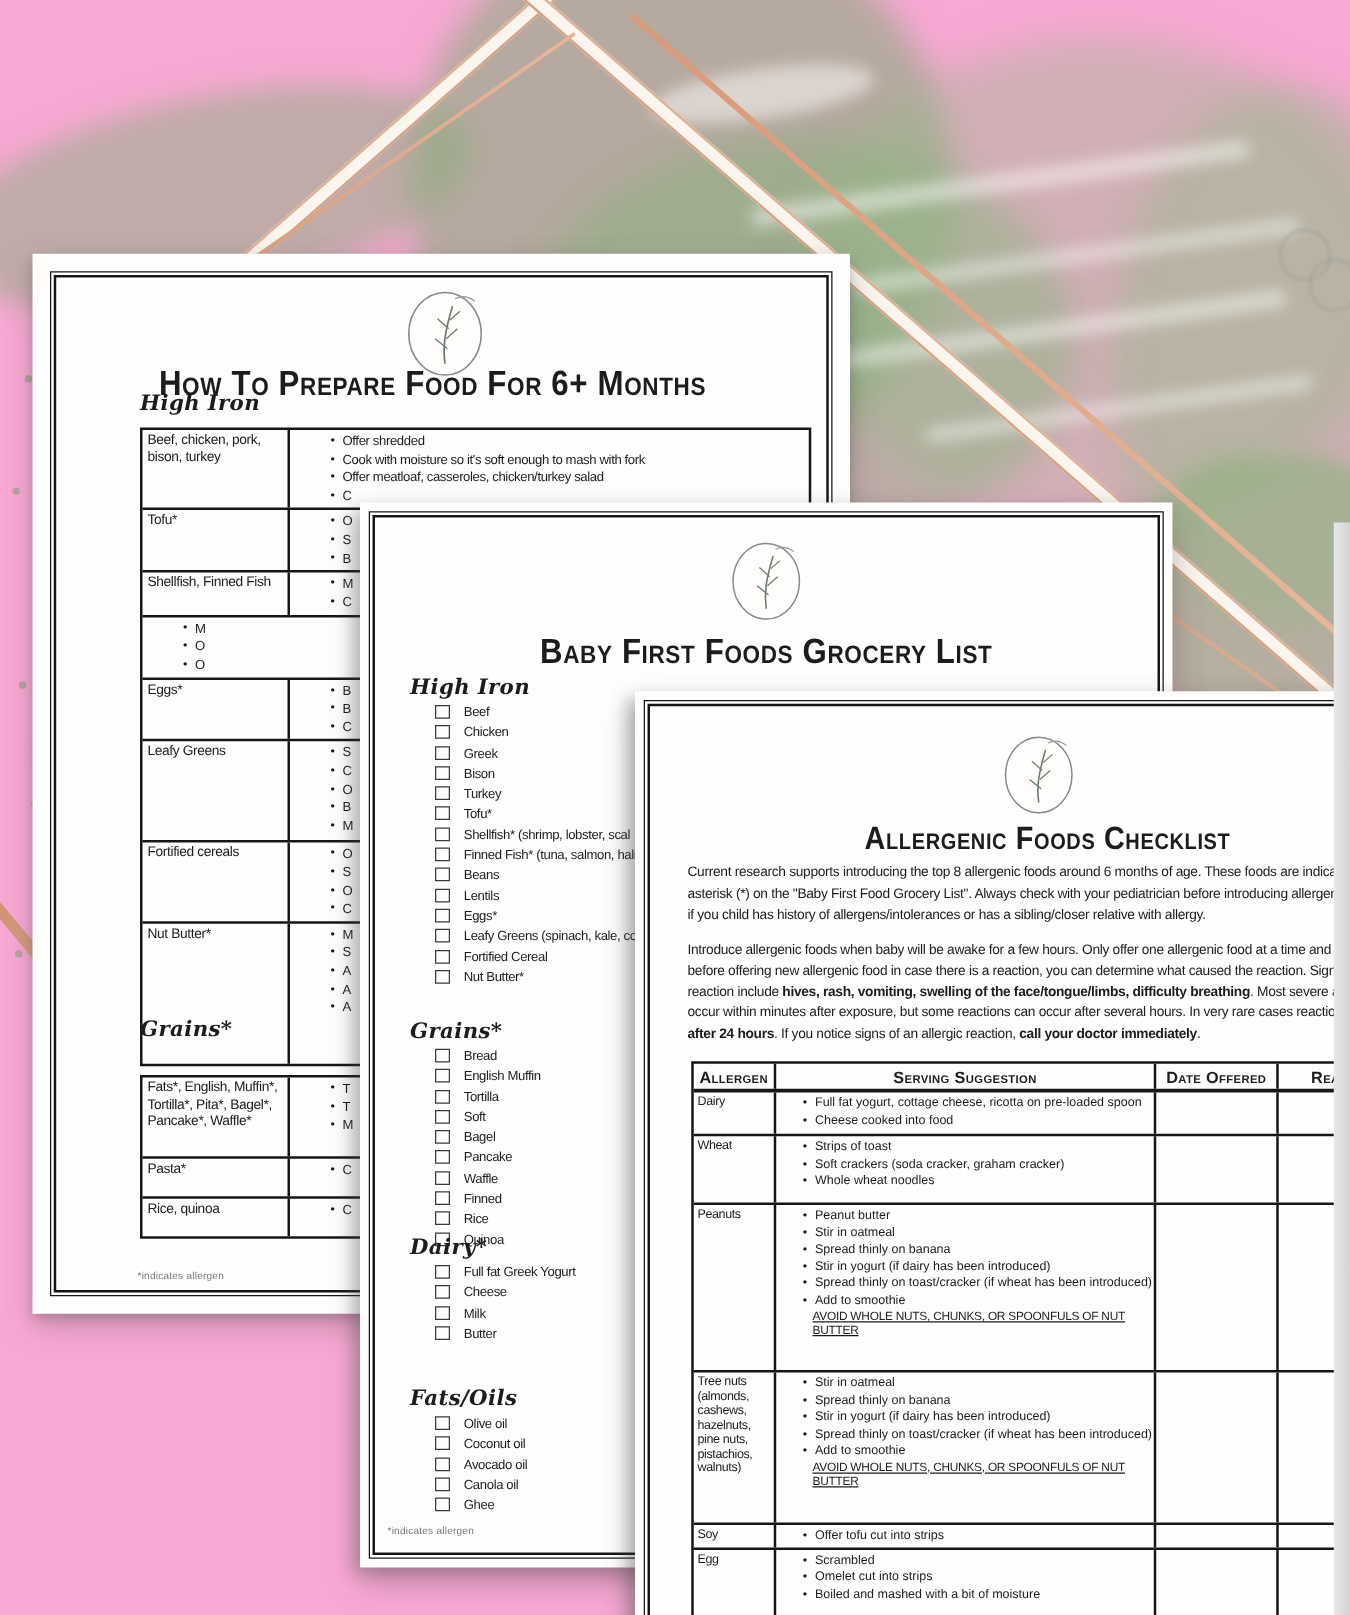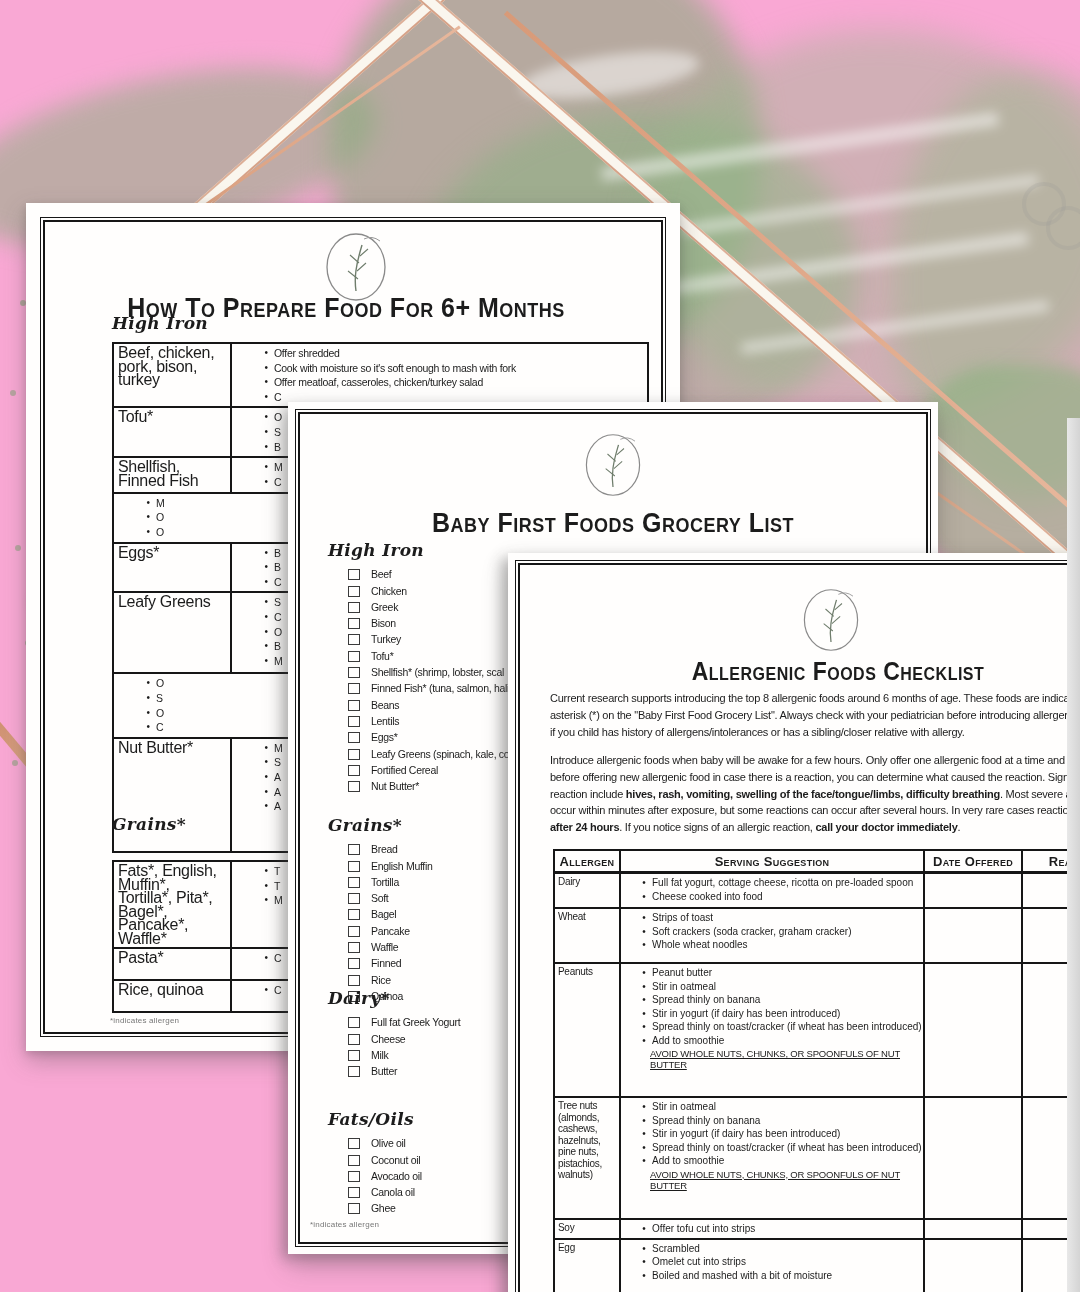--- a/index.html
+++ b/index.html
@@ -67,32 +67,32 @@
   .btxt{white-space:nowrap;}
 
   
   #p1-title{position:absolute;left:0;top:88px;width:640px;text-align:center;font-size:25px;}
   #p1-logo{left:294px;top:26px;}
   #p1-hi-label{position:absolute;left:86px;top:110px;}
   #p1-iron{position:absolute;left:86px;top:139px;width:533px;border:2px solid #161616;}
   .p1row{display:flex;border-top:2px solid #161616;}
   .p1row:first-child{border-top:none;}
   .p1food{flex:0 0 108px;border-right:2px solid #161616;padding:2px 4px;
-    font-size:16px;line-height:13.5px;letter-spacing:-.3px;}
+    font-size:11px;line-height:13.5px;letter-spacing:-.3px;}
   .p1tips{flex:1;padding:2px 0 2px 26px;font-size:10.5px;letter-spacing:-.3px;}
   #p1-gr-label{position:absolute;left:86px;top:611px;}
   #p1-grains{position:absolute;left:86px;top:657px;width:533px;border:2px solid #161616;}
   #p1-foot{left:84px;top:813px;}
 
   
   #p2-logo{left:292px;top:28px;}
   #p2-title{position:absolute;left:0;top:104px;width:650px;text-align:center;font-size:25px;}
   .p2sec{position:absolute;left:40px;}
   .p2sec .items{margin-top:4px;}
-  .chk{display:flex;align-items:flex-end;height:16.3px;}
+  .chk{display:flex;align-items:flex-start;height:16.3px;}
   .box{flex:0 0 10px;height:9px;width:10px;border:1.4px solid #3a3a3a;margin-right:11px;margin-left:20px;}
   .chklabel{font-size:10.5px;letter-spacing:-.3px;white-space:nowrap;}
   #p2-sec0{top:138px;} #p2-sec1{top:413px;} #p2-sec2{top:586px;} #p2-sec3{top:707px;}
   #p2-foot{left:22px;top:818px;}
 
   
   #p3-logo{left:290px;top:32px;}
   #p3-title{position:absolute;left:0;top:103px;width:660px;text-align:center;font-size:23px;}
   #p3-intro{position:absolute;left:42px;top:137px;font-size:11px;letter-spacing:-.25px;}
   #p3-intro .l{white-space:nowrap;line-height:16.9px;}
@@ -252,20 +252,21 @@
               <span class="bul">•</span>
               <span class="btxt">B</span>
             </div>
             <div class="bline">
               <span class="bul">•</span>
               <span class="btxt">M</span>
             </div>
           </div>
         </div>
         <div class="p1row" style="min-height: 53px;">
+          <div class="p1food">Fortified cereals</div>
           <div class="p1tips">
             <div class="bline">
               <span class="bul">•</span>
               <span class="btxt">O</span>
             </div>
             <div class="bline">
               <span class="bul">•</span>
               <span class="btxt">S</span>
             </div>
             <div class="bline">

